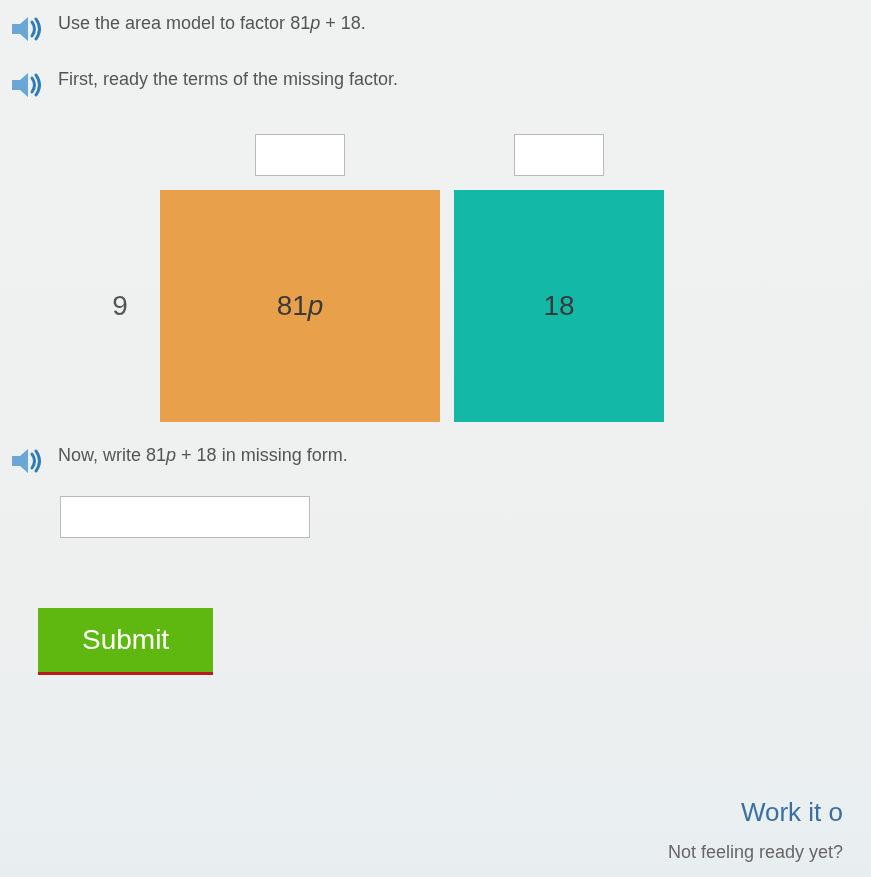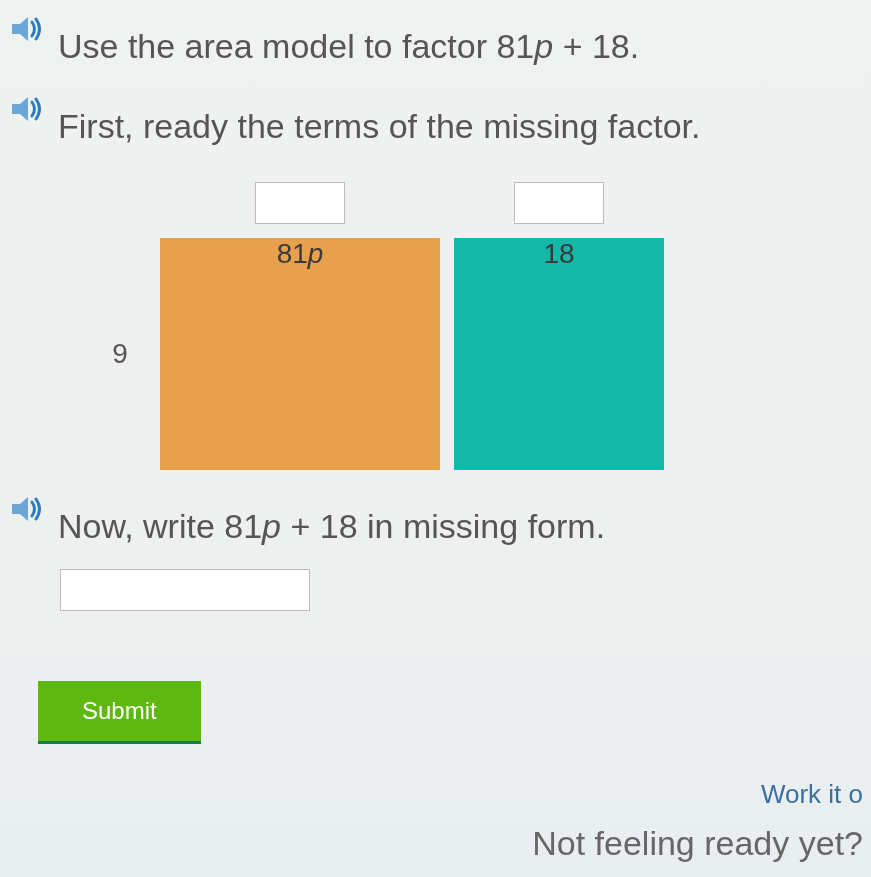--- a/index.html
+++ b/index.html
@@ -17,24 +17,23 @@
     align-items: flex-start;
     gap: 14px;
     padding: 12px 0 12px 10px;
   }
   .speaker-icon {
     flex: 0 0 auto;
     margin-top: 2px;
   }
   .speaker-icon svg { display: block; }
   .instruction {
-    font-size: 34px;
+    font-size: 18px;
     color: #555;
     line-height: 1.3;
-    margin-top: 12px;
   }
   .expr { font-style: italic; }
   .expr .num { font-style: normal; }
 
   .model-area {
     margin: 18px 0 10px 0;
     padding-left: 80px;
   }
   .model-grid {
     display: grid;
@@ -54,20 +53,21 @@
     margin-top: 4px;
   }
   .side-label {
     font-size: 28px;
     color: #555;
     text-align: center;
   }
   .cell {
     height: 100%;
     display: flex;
+    align-items: center;
     justify-content: center;
     font-size: 28px;
     color: #3a3a3a;
   }
   .cell-orange { background: #e8a04a; }
   .cell-pink { background: #14b8a6; }
   .cell .var { font-style: italic; }
 
   .factored-input {
     width: 250px;
@@ -77,43 +77,43 @@
     font-size: 22px;
     padding: 4px 8px;
     margin: 8px 0 0 60px;
   }
 
   .submit-btn {
     display: inline-block;
     margin: 70px 0 0 38px;
     background: #5fb80f;
     color: #fff;
-    font-size: 24px;
+    font-size: 28px;
     padding: 16px 44px;
     border: none;
-    border-bottom: 3px solid #15803d;
+    border-bottom: 3px solid #b91c1c;
     cursor: pointer;
   }
 
   .footer {
     position: absolute;
     bottom: 14px;
-    right: 0;
+    right: 12px;
     text-align: right;
-    padding-right: 8px;
+    padding-right: 16px;
   }
   .work-link {
     color: #3b6fa0;
     font-size: 26px;
     margin-bottom: 14px;
     display: block;
   }
   .ready-text {
     color: #666;
-    font-size: 34px;
+    font-size: 18px;
   }
 </style>
 </head>
 <body>
 
 
 
 <div class="line">
   <span class="speaker-icon">
     <svg width="34" height="30" viewBox="0 0 34 30">

